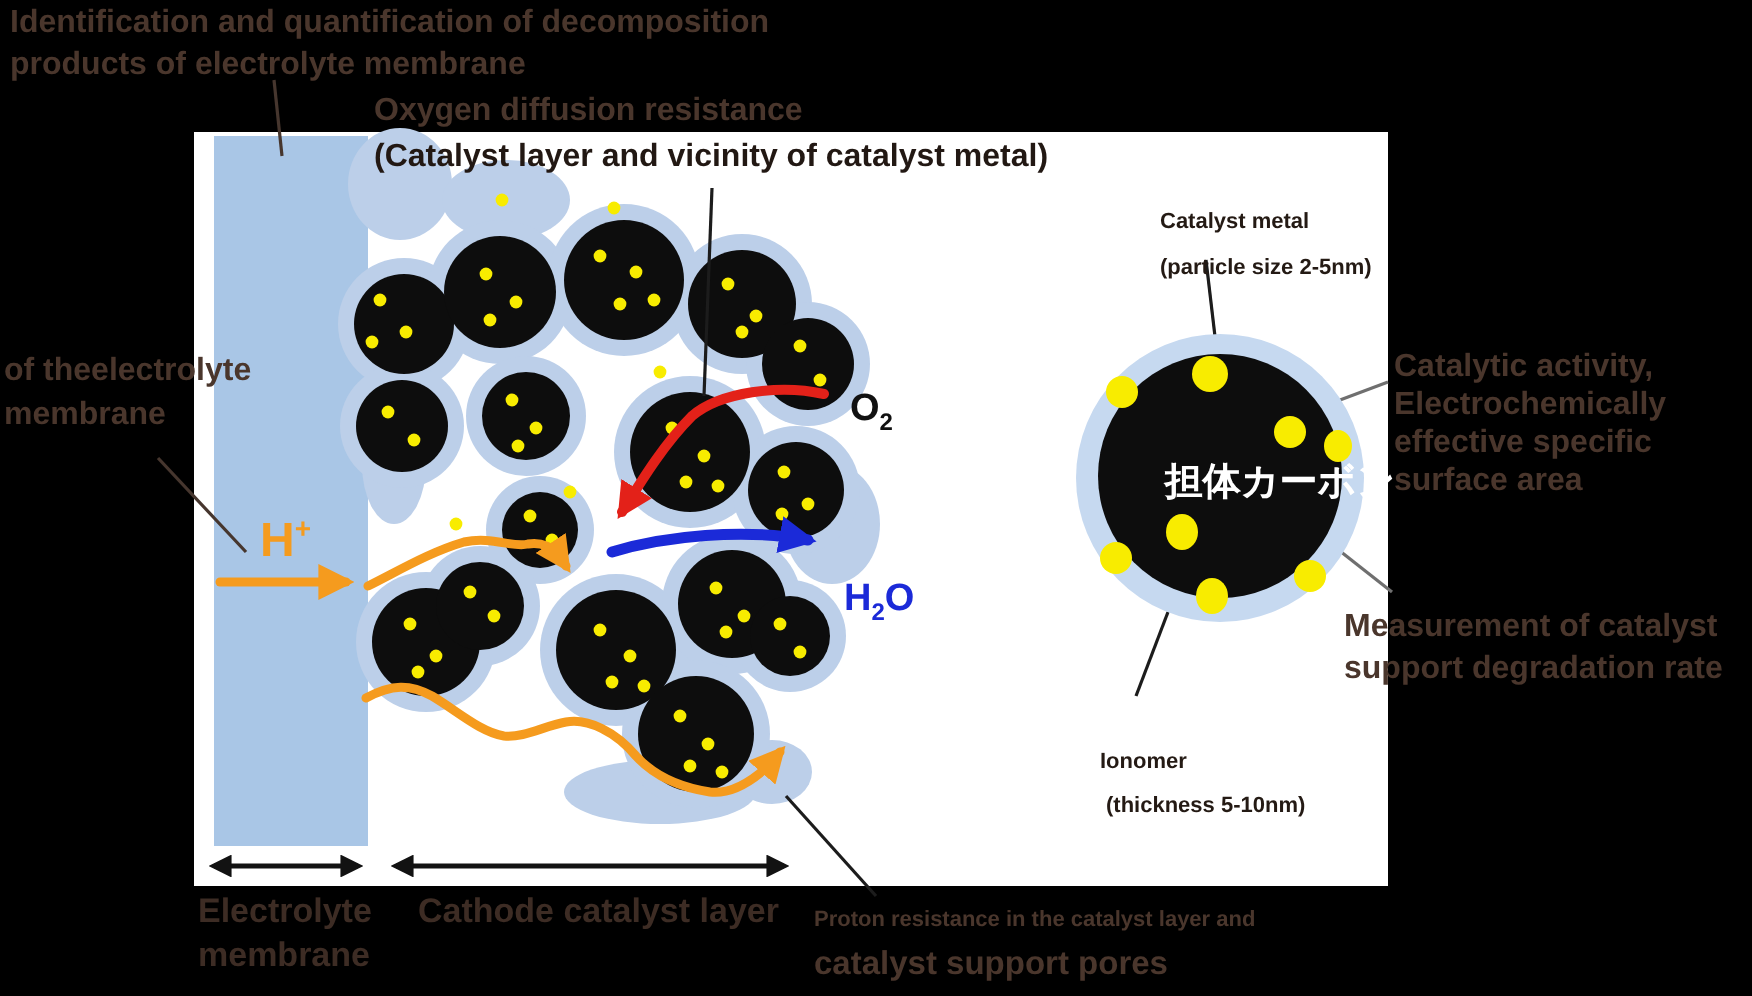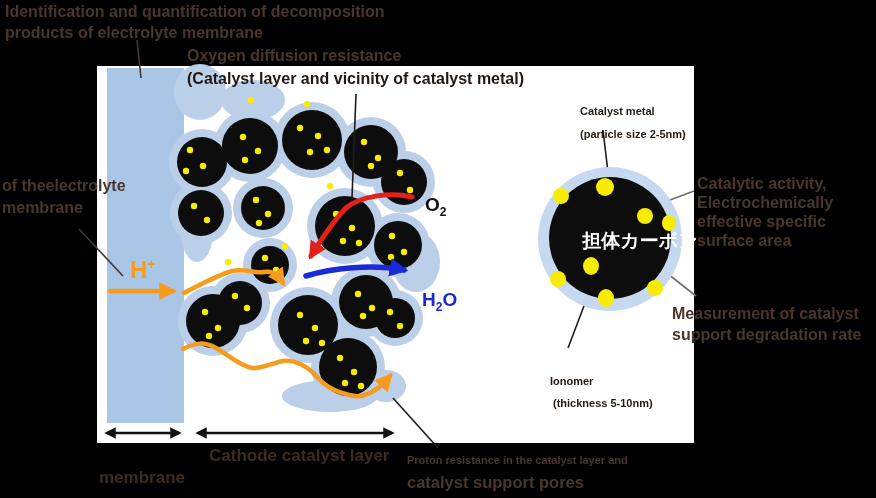--- a/index.html
+++ b/index.html
@@ -231,20 +231,21 @@
   <div class="txt ann" style="left:697px;top:193px;">Electrochemically</div>
   <div class="txt ann" style="left:697px;top:212px;">effective specific</div>
   <div class="txt ann" style="left:697px;top:231px;">surface area</div>
 
   <div class="txt ann" style="left:672px;top:304px;">Measurement of catalyst</div>
   <div class="txt ann" style="left:672px;top:325px;">support degradation rate</div>
 
   <div class="txt blackbold" style="left:550px;top:354px;">Ionomer</div>
   <div class="txt blackbold" style="left:553px;top:376px;">(thickness 5-10nm)</div>
 
+  <div class="txt bottombold" style="left:99px;top:445px;">Electrolyte</div>
   <div class="txt bottombold" style="left:99px;top:467px;">membrane</div>
 
   <div class="txt bottombold" style="left:209px;top:445px;">Cathode catalyst layer</div>
 
   <div class="txt ann" style="left:407px;top:450px;font-size:11px;">Proton resistance in the catalyst layer and</div>
   <div class="txt ann" style="left:407px;top:472px;font-size:16.5px;text-align:right;">catalyst support pores</div>
 
 </div>
 
 </body></html>

